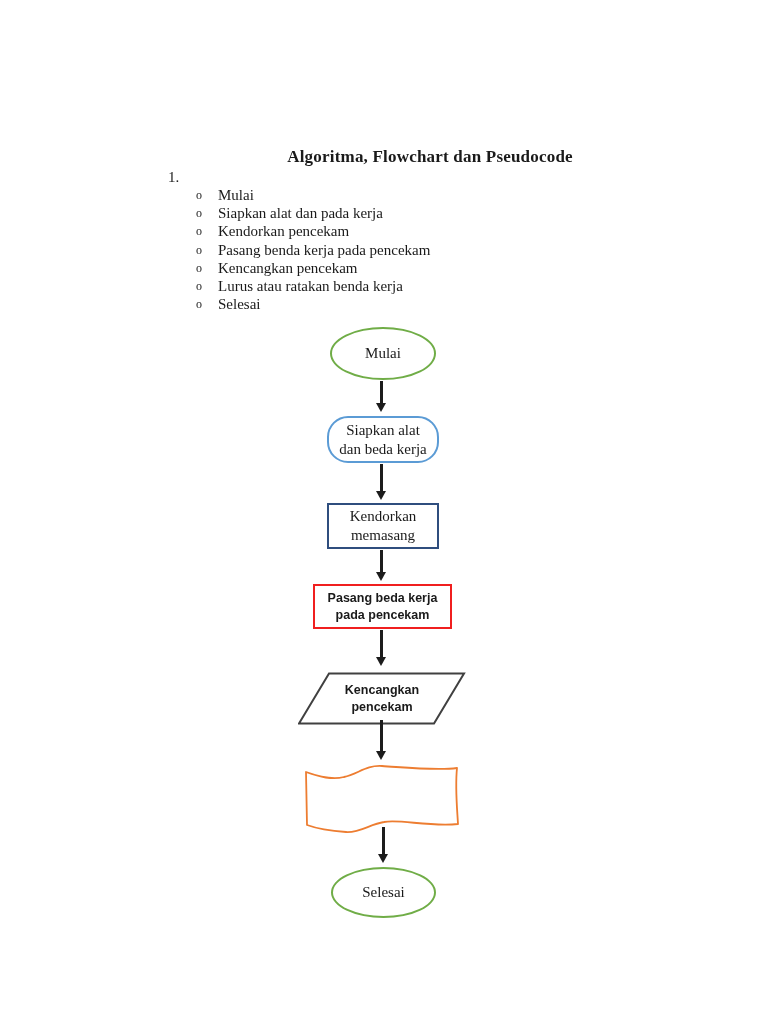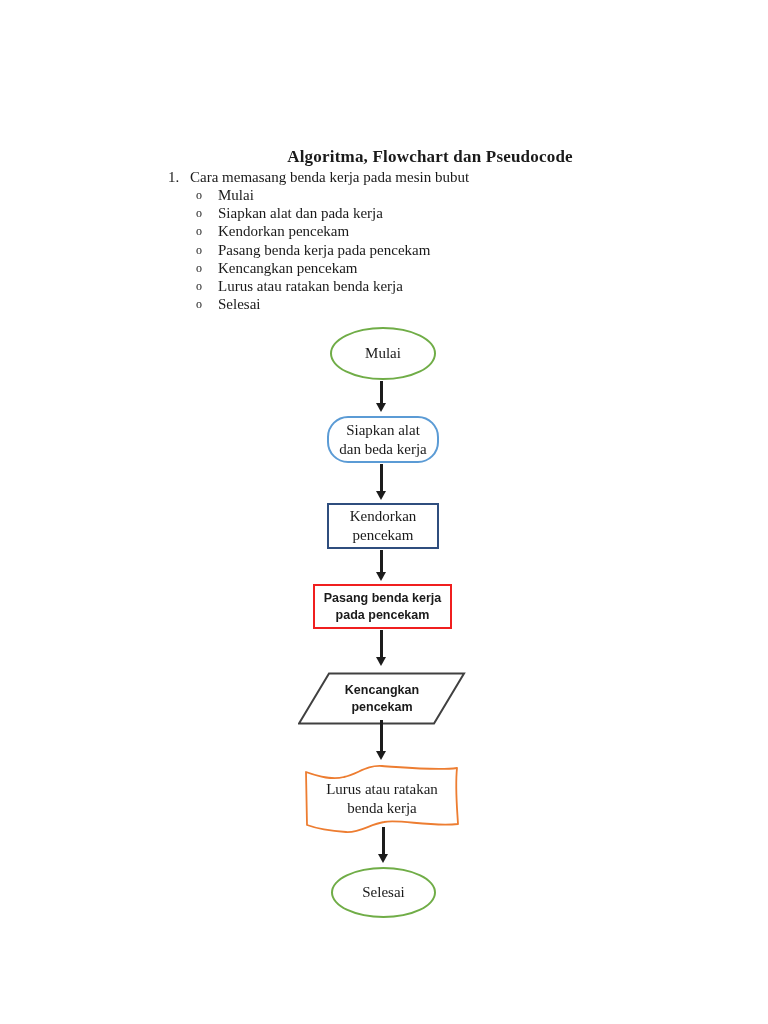--- a/index.html
+++ b/index.html
@@ -80,21 +80,20 @@
 </style>
 </head>
 <body style="--arrow: #1c1c1c; background: rgb(255, 255, 255); color: rgb(26, 26, 26);">
 
 <div>
 
   <h1 class="abs doc-title">Algoritma, Flowchart dan Pseudocode</h1>
 
   <div class="abs list-head">
     <span class="num">1.</span>
-    <span>Cara memasang benda kerja pada mesin bubut</span>
   </div>
 
   <div class="abs sublist">
     <div class="li">
         <span class="b">o</span>
         <span>Mulai</span>
       </div>
     <div class="li">
         <span class="b">o</span>
         <span>Siapkan alat dan pada kerja</span>
@@ -129,27 +128,27 @@
 
   <div class="abs node n-prep" style="border-color: rgb(91, 155, 213);">
     <span class="lbl">Siapkan alat
 dan beda kerja</span>
   </div>
 
   <div class="arrow a2"></div>
 
   <div class="abs node n-loosen" style="border-color: rgb(47, 78, 126);">
     <span class="lbl">Kendorkan
-pencekam</span>
+memasang</span>
   </div>
 
   <div class="arrow a3"></div>
 
   <div class="abs node n-mount" style="border-color: rgb(240, 31, 31);">
-    <span class="lbl sans">Pasang benda kerja
+    <span class="lbl sans">Pasang beda kerja
 pada pencekam</span>
   </div>
 
   <div class="arrow a4"></div>
 
   <div class="abs node n-tighten">
     <svg class="shape-svg" viewBox="0 0 168 52">
       <polygon points="31,1 166,1 136,51 1,51" fill="#ffffff" stroke="#404040" stroke-width="2"></polygon>
     </svg>
     <span class="lbl sans">Kencangkan
@@ -162,22 +161,20 @@
     <svg class="shape-svg" viewBox="0 0 156 72">
       <path d="M 2,9
                C 16,14 28,17 40,14
                C 54,11 62,2 78,3
                C 96,4 132,8 153,5
                C 151,24 153,44 154,61
                C 125,64 96,56 80,59
                C 66,61 56,70 42,69
                C 28,68 14,66 3,62 Z" fill="#ffffff" stroke="#ED7D31" stroke-width="1.8" stroke-linejoin="round"></path>
     </svg>
-    <span class="lbl">Lurus atau ratakan
-benda kerja</span>
   </div>
 
   <div class="arrow a6"></div>
 
   <div class="abs node ellipse n-end" style="border-color: rgb(112, 173, 71);">
     <span class="lbl">Selesai</span>
   </div>
 
 </div>
 

